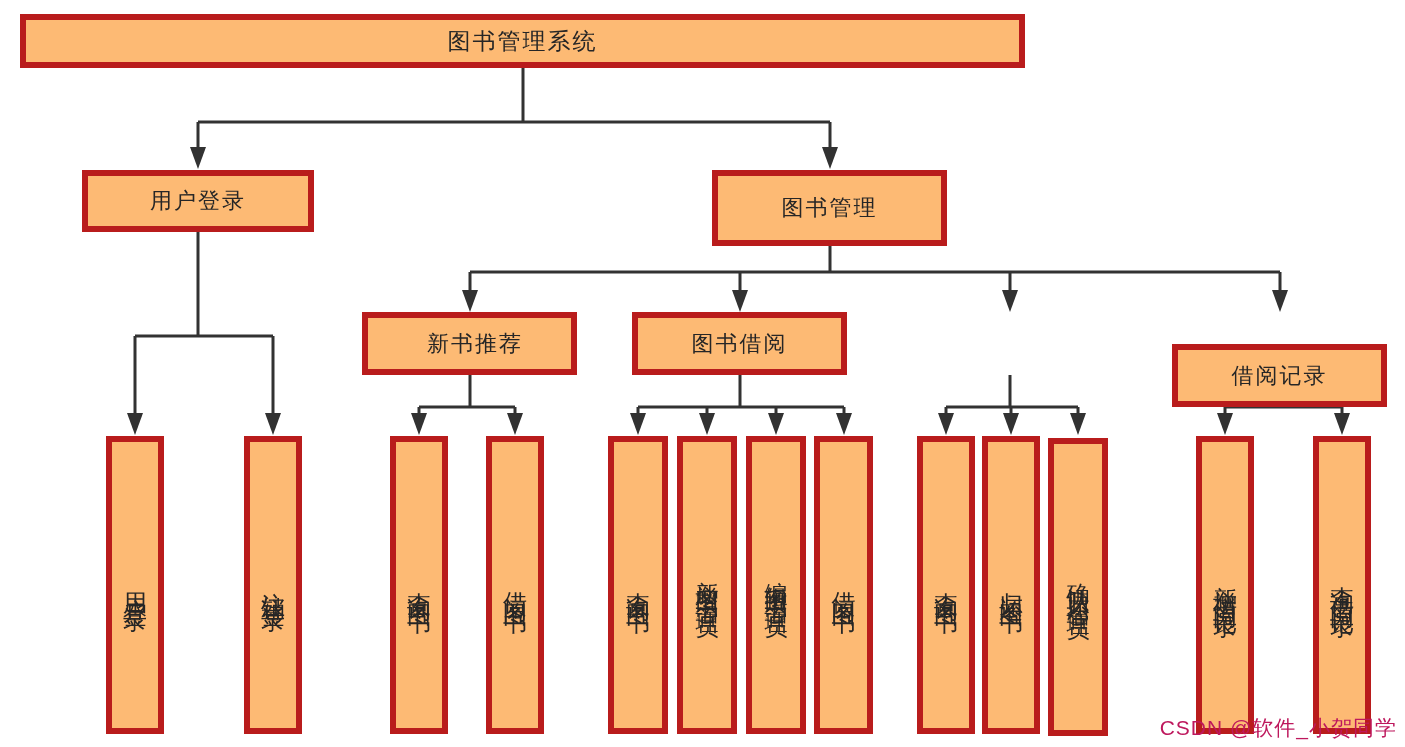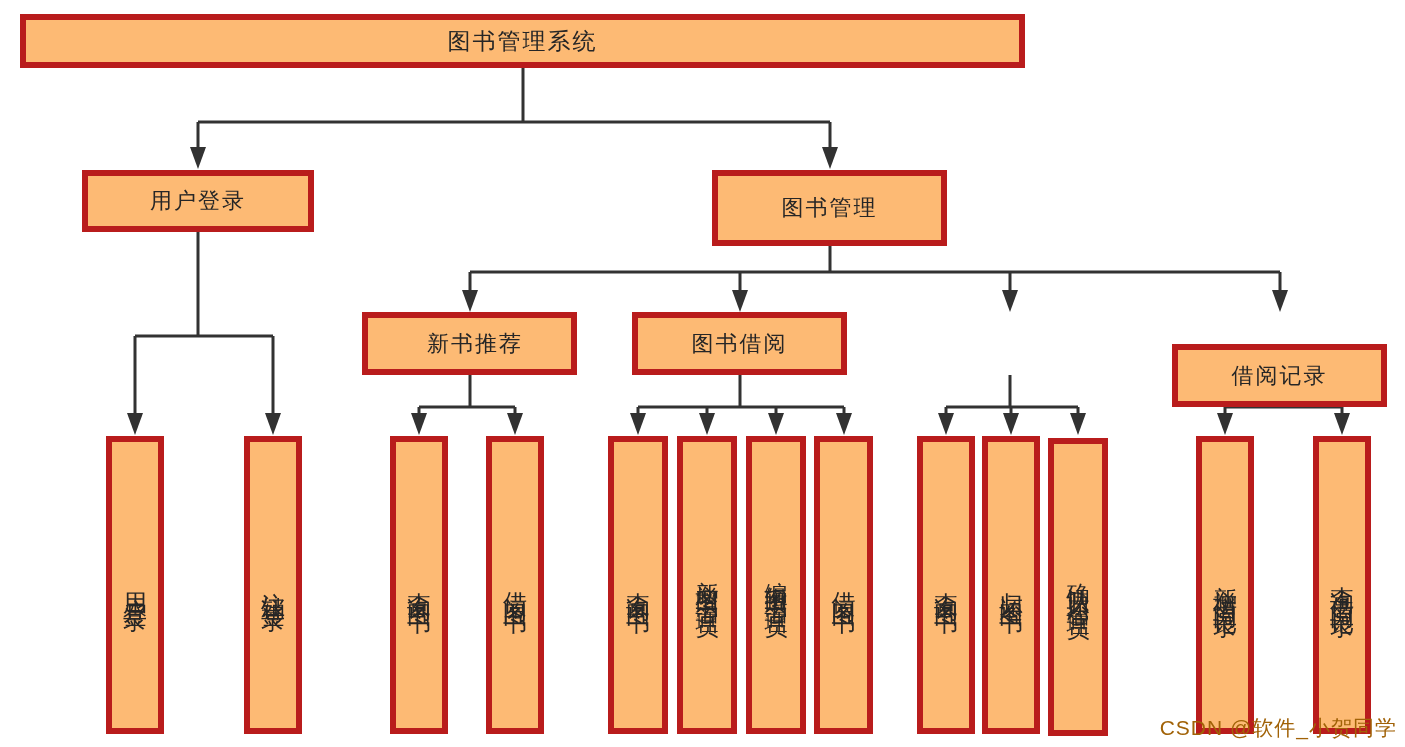--- a/index.html
+++ b/index.html
@@ -44,21 +44,21 @@
   }
   .v.long {
     letter-spacing: 5px;
     font-size: 23px;
   }
   .watermark {
     position: absolute;
     right: 8px;
     bottom: 5px;
     font-size: 21px;
-    color: #a16207;
+    color: #be185d;
     letter-spacing: 1px;
     z-index: 5;
     white-space: nowrap;
   }
 </style>
 </head>
 <body>
 
 <div class="canvas">
 

